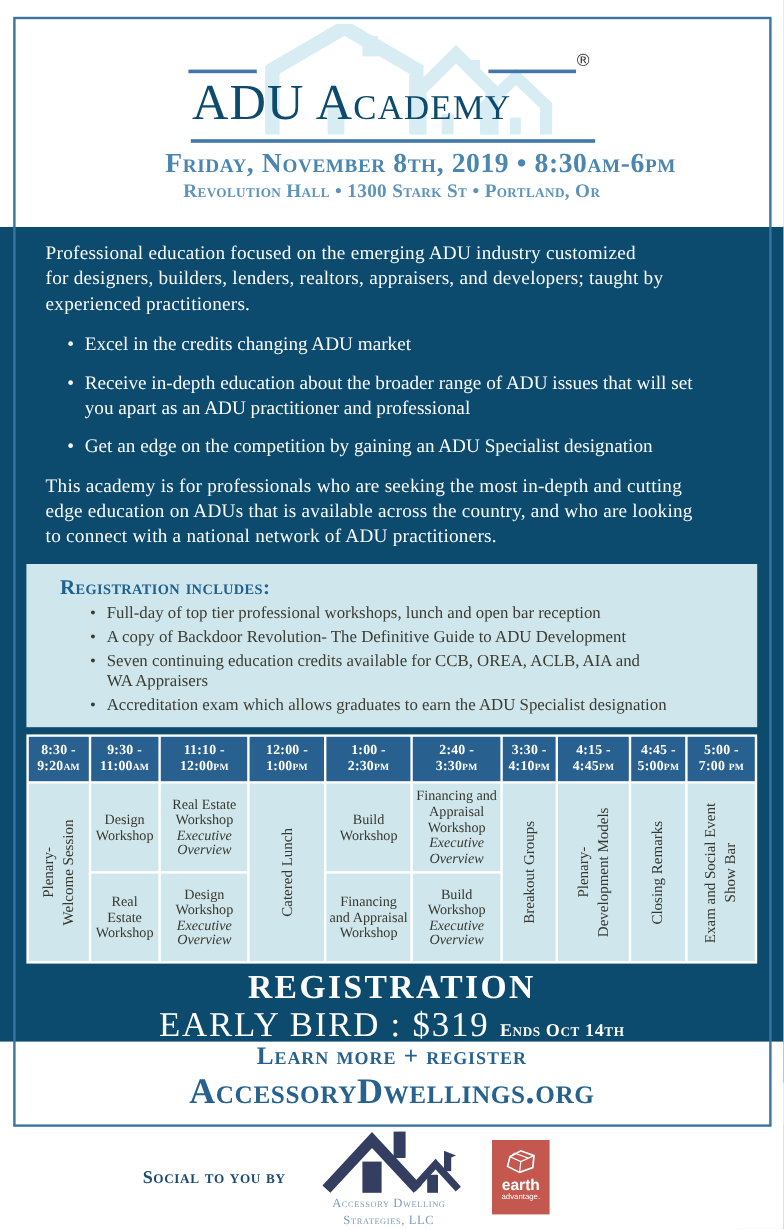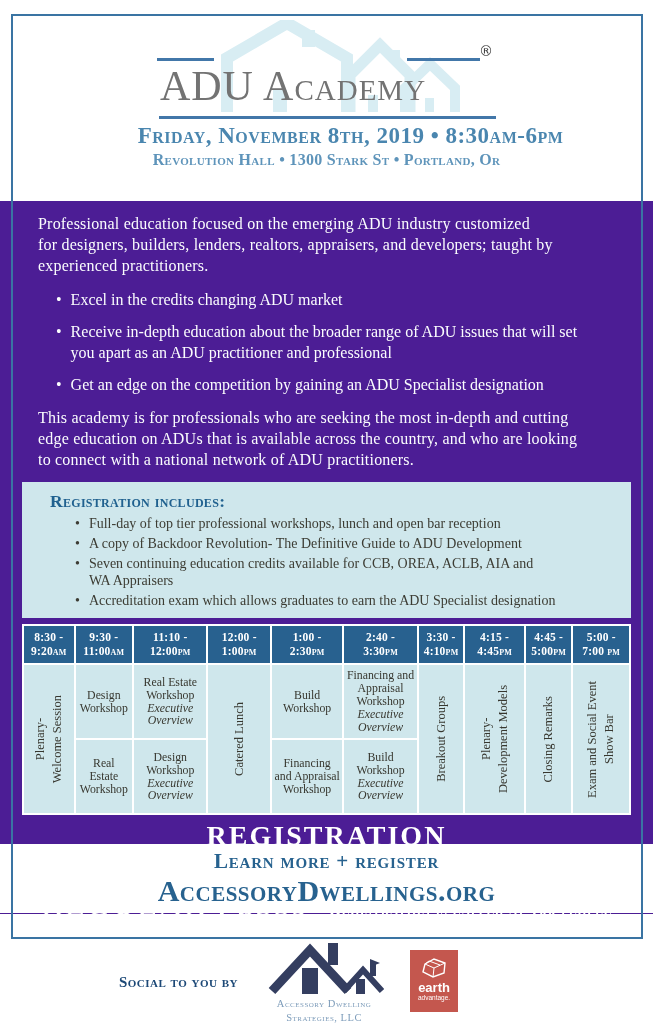--- a/index.html
+++ b/index.html
@@ -9,29 +9,29 @@
   .frame{position:absolute;left:11px;top:14px;width:628px;height:921px;
          border:2px solid #3a74a3;z-index:6;pointer-events:none;}
   
   .header{position:absolute;left:0;top:0;width:653px;height:189px;background:#fff;z-index:2;}
   .logo-houses{position:absolute;left:220px;top:20px;z-index:1;}
   .logo-line{position:absolute;height:2.5px;background:#4277a9;z-index:3;}
   .line-left{left:157px;top:58px;width:57px;}
   .line-right{left:407px;top:58px;width:73px;}
   .line-under{left:159px;top:116px;width:337px;}
   .brand{position:absolute;left:0;top:62px;width:586px;text-align:center;z-index:3;
-         font-size:42px;color:#737373;letter-spacing:1px;font-variant:small-caps;}
+         font-size:42px;color:#0c4a6e;letter-spacing:1px;font-variant:small-caps;}
   .rmark{position:absolute;left:479px;top:43px;z-index:3;font-size:14px;color:#3c3c3c;
          font-family:"DejaVu Sans",sans-serif;}
   .date1{position:absolute;left:0;top:123px;width:653px;text-align:center;z-index:3;
          font-size:23px;font-weight:bold;color:#4a86af;letter-spacing:.5px;font-variant:small-caps;padding-left:24px;}
   .date2{position:absolute;left:0;top:151px;width:653px;text-align:center;z-index:3;
          font-size:16px;font-weight:bold;color:#5e94ba;letter-spacing:.3px;font-variant:small-caps;}
   
-  .blue-body{position:absolute;left:0;top:201px;width:653px;height:713px;background:#4c1d95;z-index:1;color:#fbfdfe;}
+  .blue-body{position:absolute;left:0;top:189px;width:653px;height:713px;background:#0c4a6e;z-index:1;color:#fbfdfe;}
   .para{margin:12px 34px 0 38px;font-size:16px;line-height:21px;white-space:pre-line;letter-spacing:.2px;}
   .intro-bullets{margin:13px 30px 0 56px;padding:0;list-style:none;}
   .intro-bullets li{display:flex;gap:9px;margin-bottom:11px;font-size:16px;line-height:21px;}
   .intro-bullets .mk{flex:0 0 auto;}
   .intro-bullets .tx{white-space:pre-line;}
   
   .includes{margin:12px 0 0 22px;width:609px;background:#cfe7ec;color:#3c3c33;padding:9px 0 9px 0;box-sizing:border-box;}
   .includes h2{margin:0 0 2px 28px;font-size:17.5px;color:#20618f;letter-spacing:.3px;font-variant:small-caps;}
   .includes ul{margin:0;padding:0;list-style:none;}
   .includes li{display:flex;gap:9px;margin:3px 14px 0 53px;font-size:14px;line-height:17px;}
@@ -51,22 +51,22 @@
   .vert{writing-mode:vertical-rl;transform:rotate(180deg);white-space:pre-line;
         line-height:1.35;font-size:12.5px;}
   
   .reg{margin-top:7px;text-align:center;color:#fff;}
   .reg-title{font-size:28px;font-weight:bold;letter-spacing:2px;line-height:28px;}
   .reg-early{font-size:29px;font-weight:400;letter-spacing:1.5px;line-height:32px;}
   .reg-regular{font-size:33px;font-weight:400;letter-spacing:1.5px;line-height:34px;}
   .reg-note1{font-size:15px;font-weight:bold;font-variant:small-caps;letter-spacing:.5px;}
   .reg-note2{font-size:16.5px;font-weight:bold;font-variant:small-caps;letter-spacing:.5px;}
   
-  .cta{position:absolute;left:0;top:844px;width:653px;height:69px;background:#fff;z-index:2;
-       display:flex;flex-direction:column;align-items:center;justify-content:center;color:#27628f;}
+  .cta{position:absolute;left:0;top:868px;width:653px;height:69px;background:#fff;z-index:2;
+       display:flex;flex-direction:column;align-items:center;justify-content:flex-start;color:#27628f;}
   .cta-1{font-size:21px;font-weight:bold;letter-spacing:.8px;font-variant:small-caps;line-height:25px;}
   .cta-2{font-size:30px;font-weight:bold;letter-spacing:.5px;font-variant:small-caps;line-height:34px;}
   
   .footer{position:absolute;left:0;top:937px;width:653px;height:87px;background:#fff;z-index:2;
           display:flex;align-items:center;justify-content:center;gap:26px;transform:translateX(-38px);}
   .brought{font-size:15px;font-weight:bold;color:#1d4977;letter-spacing:.5px;font-variant:small-caps;padding-top:4px;}
   .ads-logo{display:flex;flex-direction:column;align-items:center;}
   .ads-caption{font-size:10.5px;color:#7d9cba;letter-spacing:.5px;text-align:center;
                line-height:1.3;font-variant:small-caps;white-space:pre-line;margin-top:2px;}
   .ea-box{width:48px;height:62px;background:#c4574e;display:flex;flex-direction:column;

